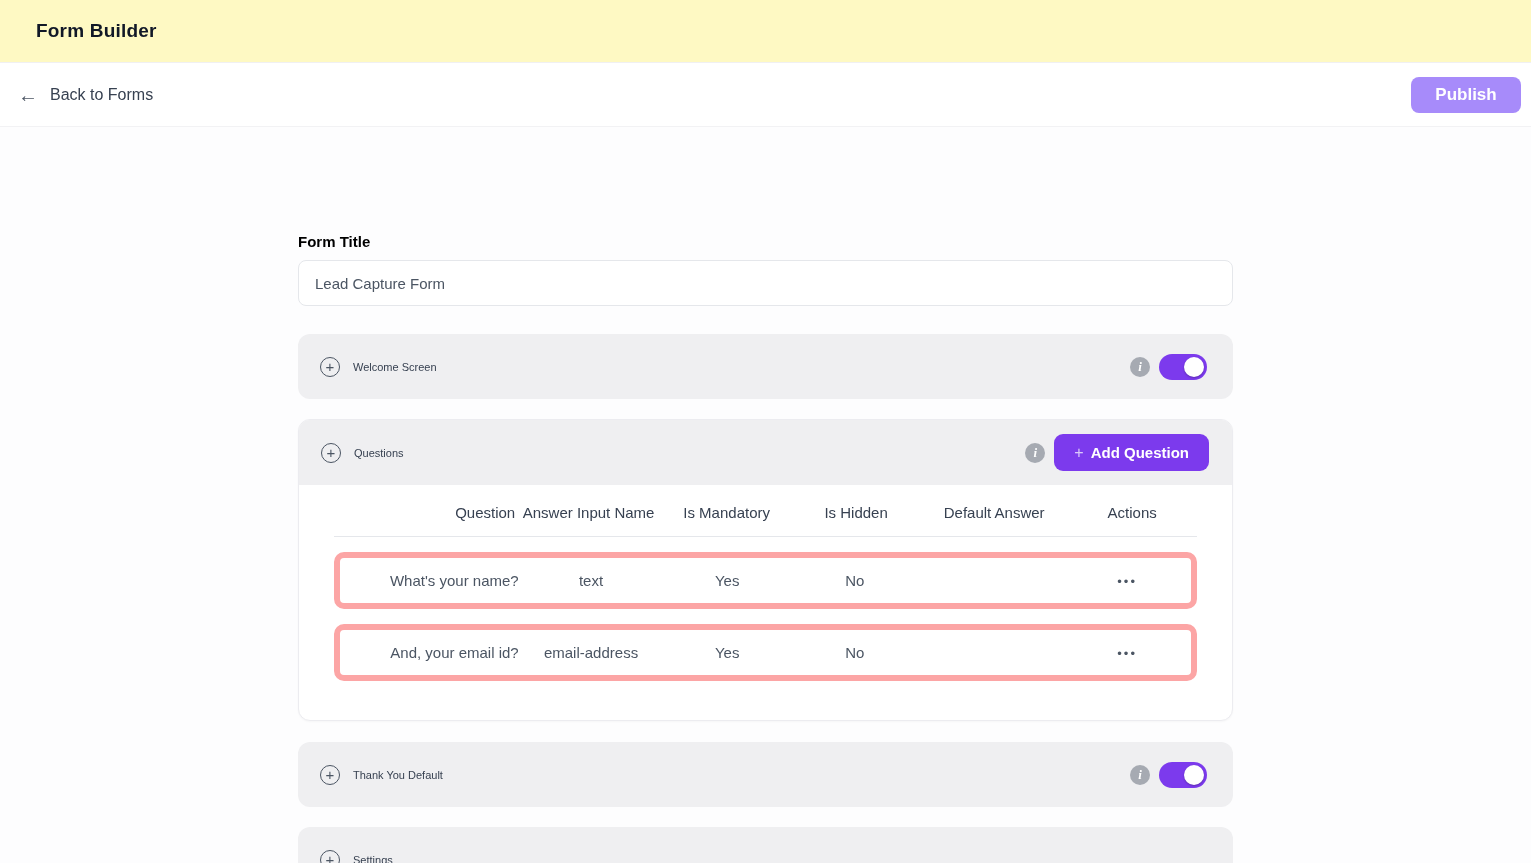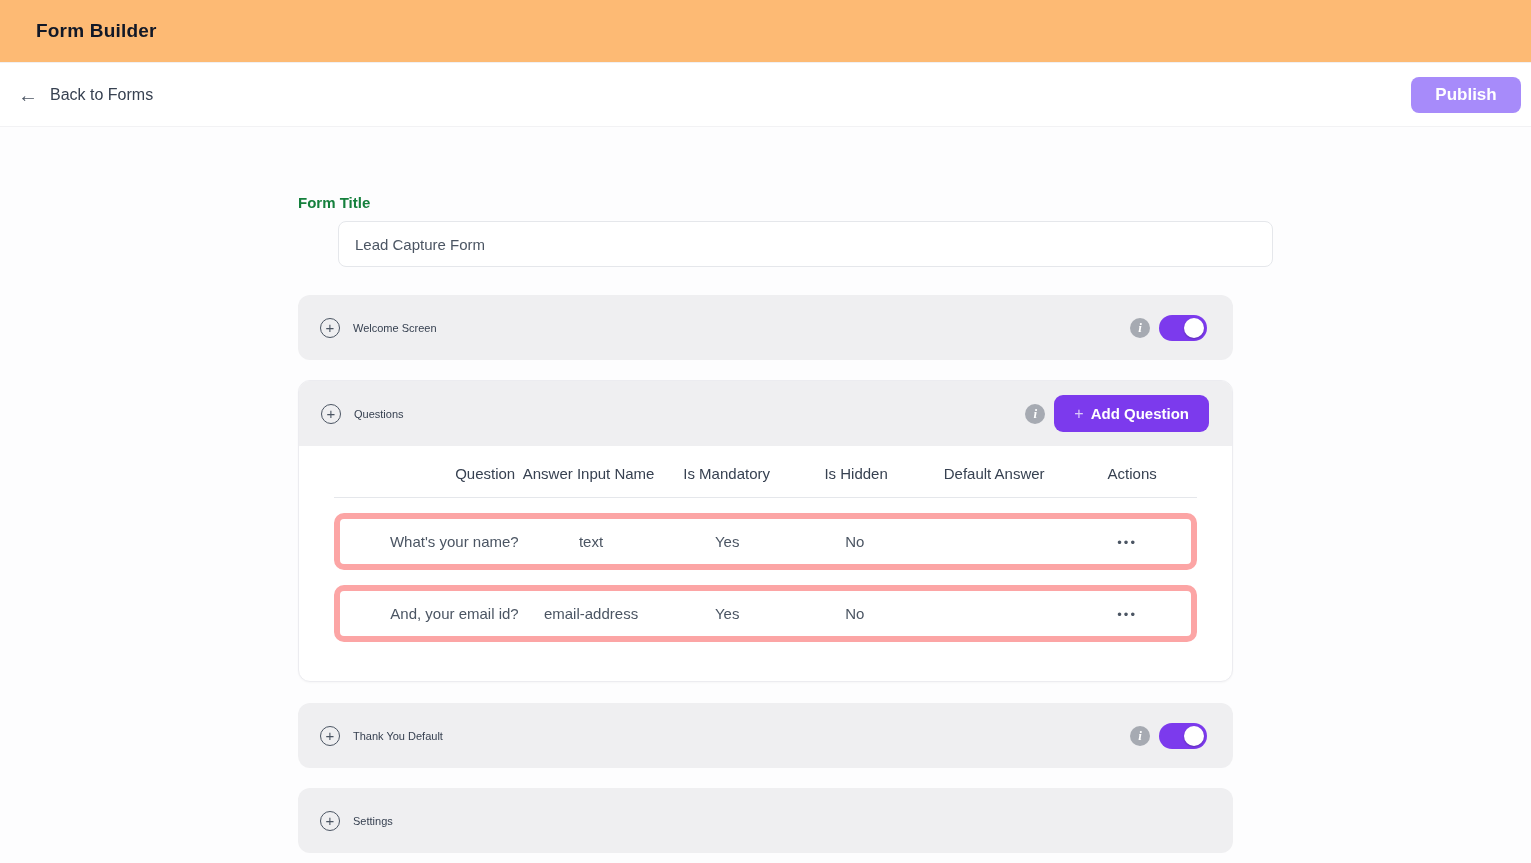--- a/index.html
+++ b/index.html
@@ -6,21 +6,21 @@
   html, body { width: 1531px; min-height: 863px; }
   body {
     font-family: "Liberation Sans", sans-serif;
     background: #fdfdfe;
     color: #374151;
   }
 
   
   .topbar {
     height: 63px;
-    background: #fdba74;
+    background: #fef9c3;
     border-bottom: 1px solid #f0f0f2;
     display: flex;
     align-items: center;
     padding: 0 36px;
   }
   .topbar-title {
     font-size: 19px;
     font-weight: 700;
     color: #111827;
     letter-spacing: .2px;
@@ -62,35 +62,35 @@
   .content {
     width: 935px;
     margin: 0 auto;
     padding: 67px 0 8px 0;
   }
 
   .field-label {
     display: block;
     font-size: 15px;
     font-weight: 700;
-    color: #15803d;
+    color: #000000;
     margin-bottom: 10px;
+    margin-top: 39px;
   }
   .field-input {
     width: 100%;
     height: 46px;
     border: 1px solid #e5e7eb;
     border-radius: 8px;
     background: #ffffff;
     padding: 0 16px;
     font-size: 15px;
     color: #4b5563;
     font-family: "Liberation Sans", sans-serif;
     outline: none;
-    margin-left: 40px;
   }
 
   
   .bar {
     height: 65px;
     background: #efeff1;
     border-radius: 12px;
     display: flex;
     align-items: center;
     padding: 0 26px 0 22px;

